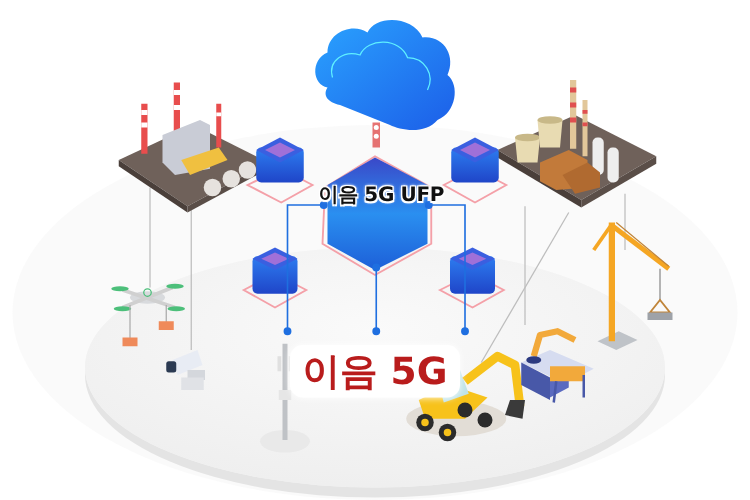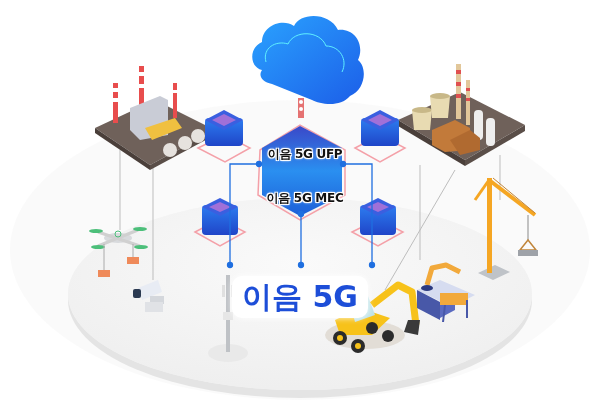--- a/index.html
+++ b/index.html
@@ -1,22 +1,22 @@
 <!DOCTYPE html>
 <html><head>
 <meta charset="utf-8">
 <style>
   html,body{margin:0;padding:0;}
   body{width:600px;height:400px;overflow:hidden;background:#ffffff;position:relative;font-family:"DejaVu Sans","Liberation Sans",sans-serif;}
   .stage{position:absolute;left:0;top:0;width:600px;height:400px;}
   .abs{position:absolute;}
-  .core-label{position:absolute;left:250px;width:110px;text-align:center;font-weight:bold;font-size:12px;color:#111;
+  .core-label{position:absolute;left:250px;width:110px;text-align:center;font-weight:bold;font-size:16px;color:#111;
     text-shadow:0 0 3px #fff,0 0 3px #fff,0 0 2px #fff,1px 1px 0 #fff,-1px -1px 0 #fff,1px -1px 0 #fff,-1px 1px 0 #fff;letter-spacing:-0.3px;}
   .brand{position:absolute;left:232px;top:276px;width:136px;height:42px;background:#fff;border-radius:10px;
-    display:flex;align-items:center;justify-content:center;font-weight:bold;font-size:30px;color:#1d4ed8;letter-spacing:0px;
+    display:flex;align-items:center;justify-content:center;font-weight:bold;font-size:30px;color:#b91c1c;letter-spacing:0px;
     box-shadow:0 0 6px rgba(255,255,255,0.9);}
 </style>
 </head>
 <body>
 
 <div class="stage">
 <svg class="abs" style="left:0;top:0" width="600" height="400" viewBox="0 0 600 400">
   <defs>
     <linearGradient id="cloudG" x1="0" y1="0" x2="1" y2="1">
       <stop offset="0" stop-color="#2aa3ff"></stop>
@@ -205,16 +205,15 @@
     <line x1="489" y1="180" x2="535" y2="215" stroke="#f5a623" stroke-width="4"></line>
     <line x1="489" y1="180" x2="475" y2="200" stroke="#f5a623" stroke-width="3"></line>
     <line x1="493" y1="178" x2="535" y2="213" stroke="#c0853a" stroke-width="1"></line>
     <line x1="528" y1="215" x2="528" y2="240" stroke="#8a8a8a" stroke-width="1"></line>
     <polygon points="520,250 528,240 536,250" fill="none" stroke="#c0853a" stroke-width="1.5"></polygon>
     <rect x="518" y="250" width="20" height="6" fill="#9ea2a8"></rect>
   </g>
 </svg>
 
 <div class="core-label" style="top:146px">이음 5G UFP</div>
-<div class="core-label" style="top:190px">이음 5G MEC</div>
 
 <div class="brand">이음 5G</div>
 </div>
 
 </body></html>

